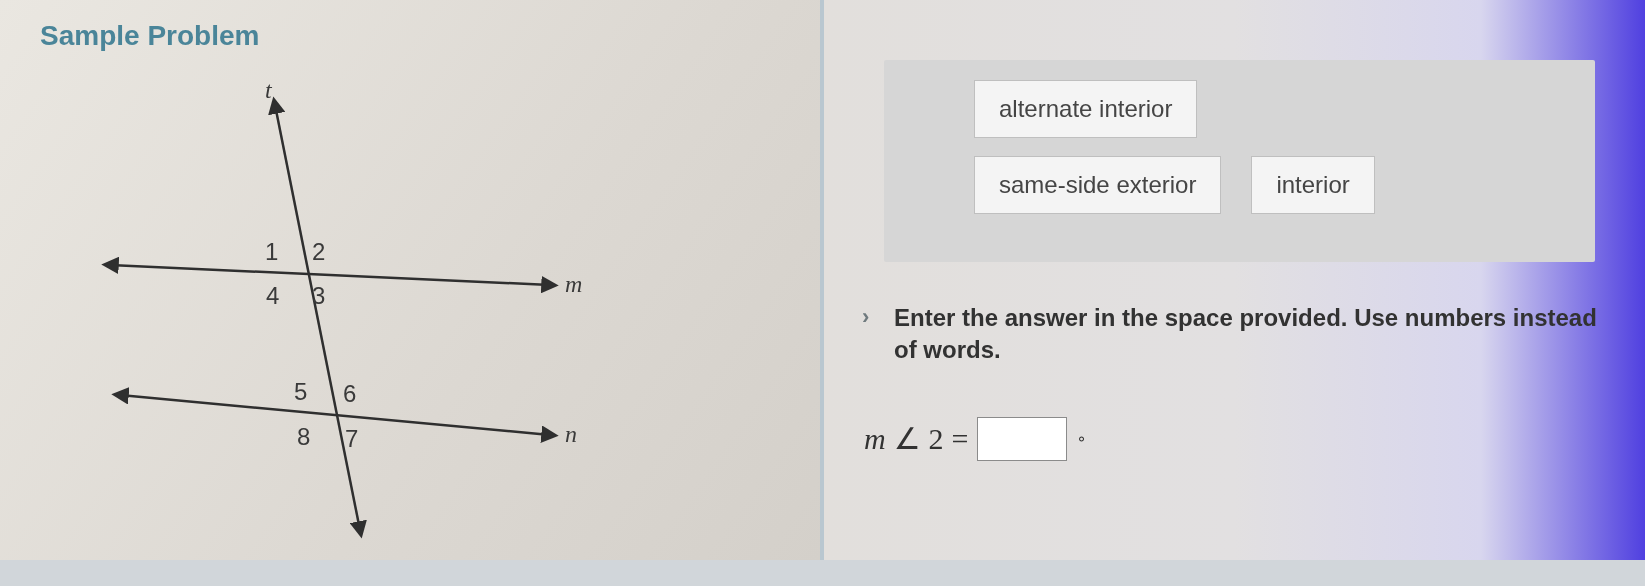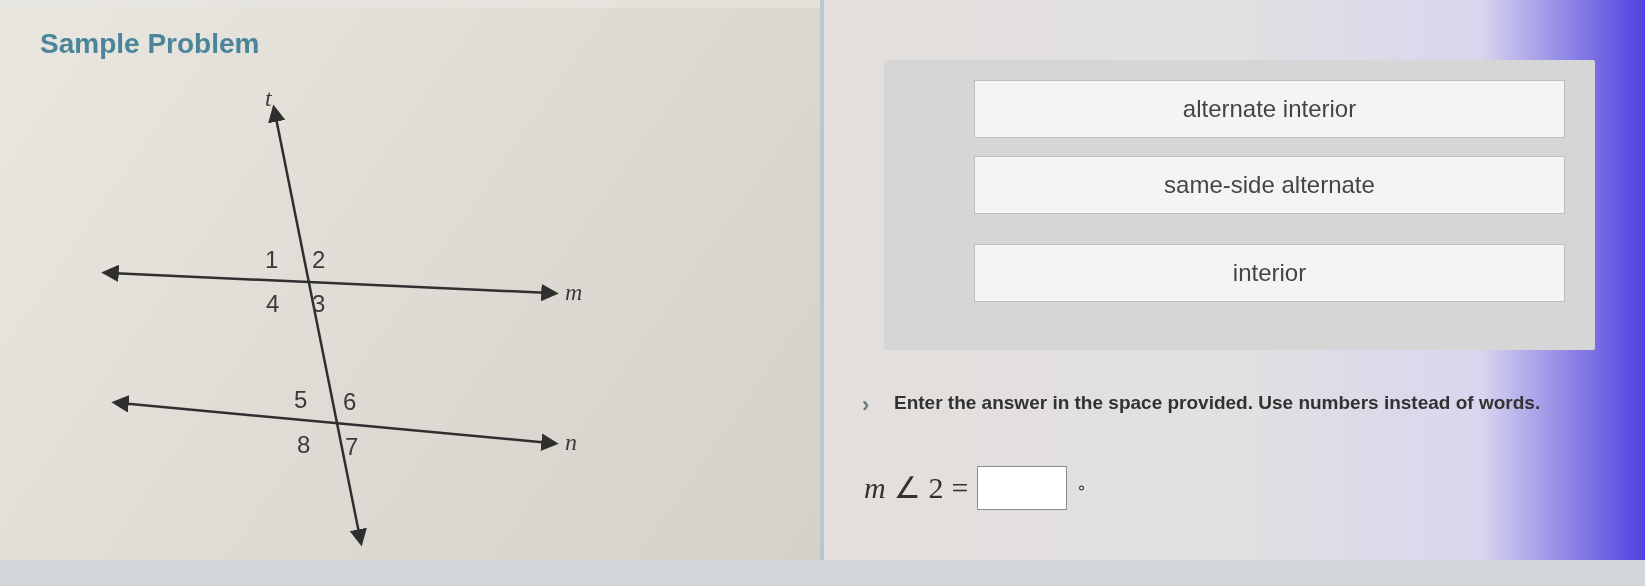--- a/index.html
+++ b/index.html
@@ -16,21 +16,20 @@
     width: 100%;
     height: 560px;
     background: linear-gradient(135deg, #e8e6e0 0%, #ded9d3 100%);
   }
   .left-panel {
     width: 820px;
     height: 100%;
     padding: 20px 40px;
     position: relative;
     background: linear-gradient(125deg, #eae7e1 0%, #dcd8d2 60%, #d4d0ca 100%);
-    margin-top: 8px;
   }
   .right-panel {
     flex: 1;
     height: 100%;
     padding: 0;
     position: relative;
     background: linear-gradient(90deg, #e2dfdc 0%, #e2e0e1 50%, #d8d6ee 80%, #5040e0 100%);
     border-left: 4px solid #b9c7d0;
   }
   .title {
@@ -61,21 +60,20 @@
   .option-box-area {
     margin: 60px 50px 0 60px;
     background: #d6d6d6;
     padding: 20px 30px 30px 90px;
     border-radius: 2px;
   }
   .options-row {
     display: flex;
     gap: 30px;
     margin-bottom: 18px;
-    flex-direction: column;
   }
   .option {
     background: #f4f4f4;
     border: 1px solid #bfbfbf;
     padding: 14px 24px;
     font-size: 24px;
     color: #454545;
     cursor: pointer;
     white-space: nowrap;
   }
@@ -85,21 +83,21 @@
   }
   .chevron {
     color: #6f7a7e;
     font-size: 22px;
     font-weight: bold;
     position: absolute;
     left: -2px;
     top: 2px;
   }
   .instruction {
-    font-size: 19px;
+    font-size: 24px;
     font-weight: bold;
     color: #323232;
     line-height: 1.35;
     padding-left: 30px;
   }
   .answer-row {
     margin: 50px 0 0 40px;
     display: flex;
     align-items: center;
     gap: 8px;
@@ -168,21 +166,21 @@
       </svg>
     </div>
   </div>
 
   <div class="right-panel">
     <div class="option-box-area">
       <div class="options-row">
         <button class="option">alternate interior</button>
       </div>
       <div class="options-row">
-        <button class="option">same-side alternate</button>
+        <button class="option">same-side exterior</button>
         <button class="option">interior</button>
       </div>
     </div>
 
     <div class="instruction-block">
       <span class="chevron">›</span>
       <div class="instruction">Enter the answer in the space provided. Use numbers instead of words.</div>
     </div>
 
     <div class="answer-row">

